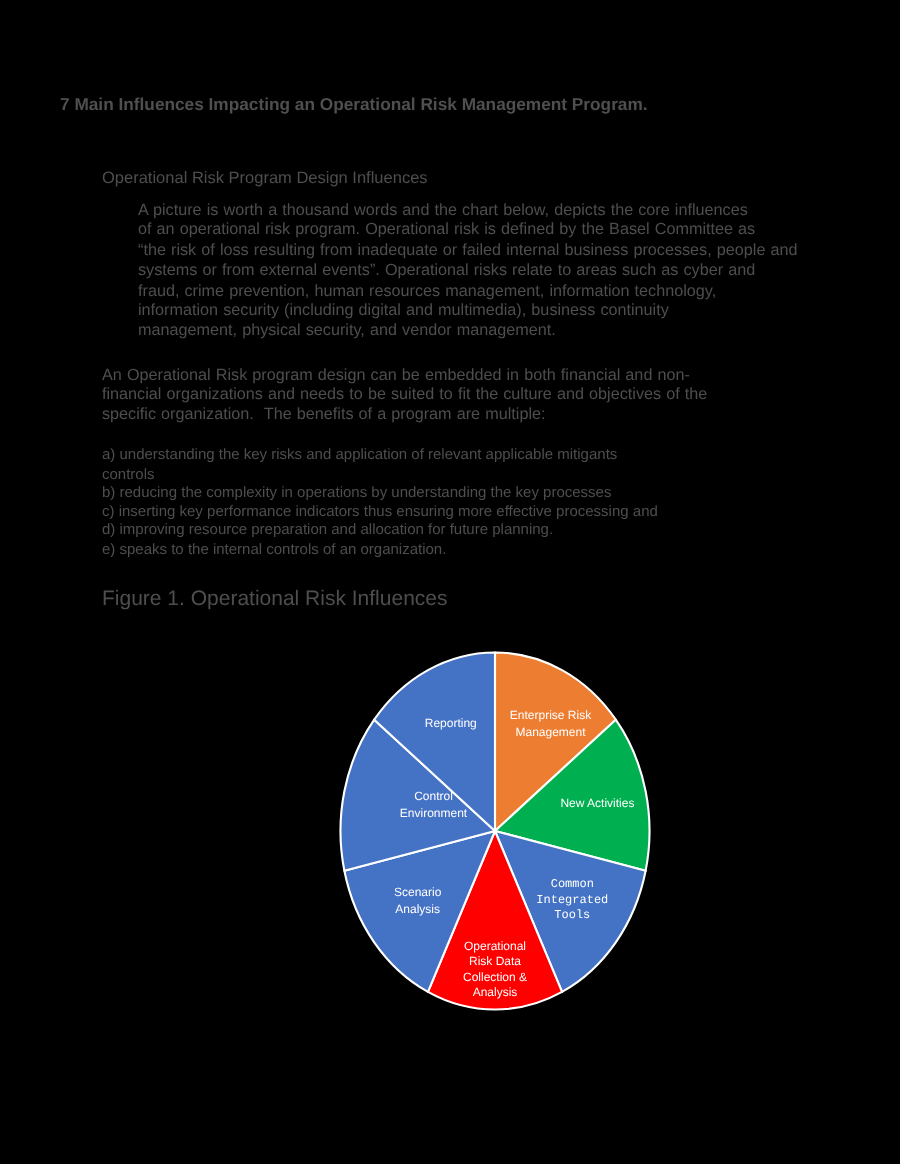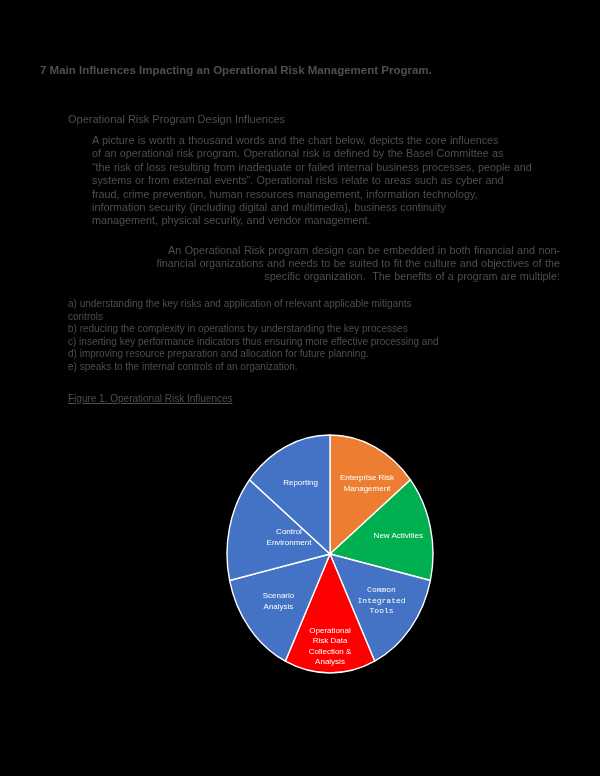--- a/index.html
+++ b/index.html
@@ -15,23 +15,23 @@
   .title{
     top:63px;left:40px;width:520px;
     font-size:11.5px;font-weight:700;
     text-align:left;line-height:14px;color:#4f4f4f;
   }
   .heading{
     top:112px;left:68px;width:480px;
     font-size:11px;font-weight:400;line-height:14px;
   }
   .para1{top:134px;left:68px;width:492px;font-size:10.8px;line-height:13.4px;word-spacing:0.4px;margin-left:24px;}
-  .para2{top:244px;left:68px;width:492px;font-size:10.8px;line-height:12.8px;word-spacing:0.4px;text-align:right;}
+  .para2{top:244px;left:68px;width:492px;font-size:10.8px;line-height:12.8px;word-spacing:0.4px;}
   .blist{top:298px;left:68px;width:492px;font-size:10px;line-height:12.6px;}
-  .caption{top:392px;left:68px;width:400px;font-size:10px;line-height:13px;text-decoration:underline;}
+  .caption{top:392px;left:68px;width:400px;font-size:14px;line-height:13px;}
   .chart{
     position:absolute;left:210px;top:425px;width:240px;height:258px;
   }
   .chart svg{position:absolute;left:0;top:0;}
   .pie-label{
     position:absolute;
     transform:translate(-50%,-50%);
     color:#ffffff;
     font-size:8px;line-height:10.5px;
     text-align:center;white-space:pre-line;

